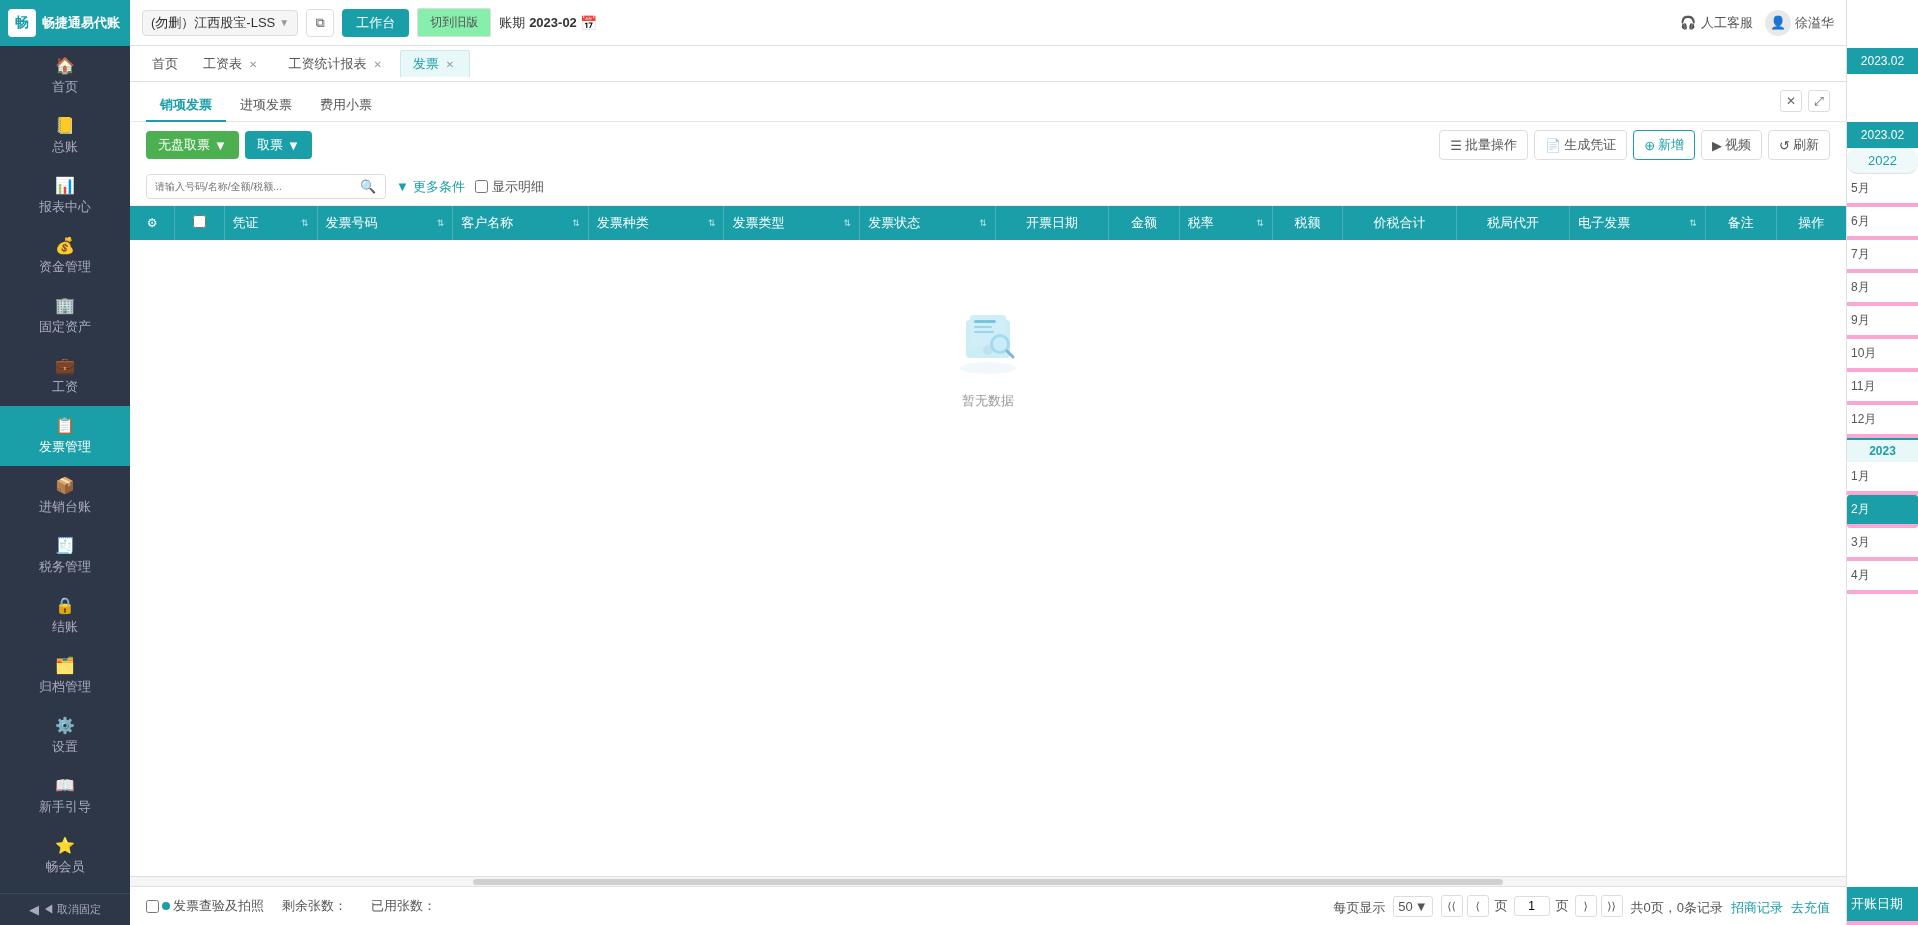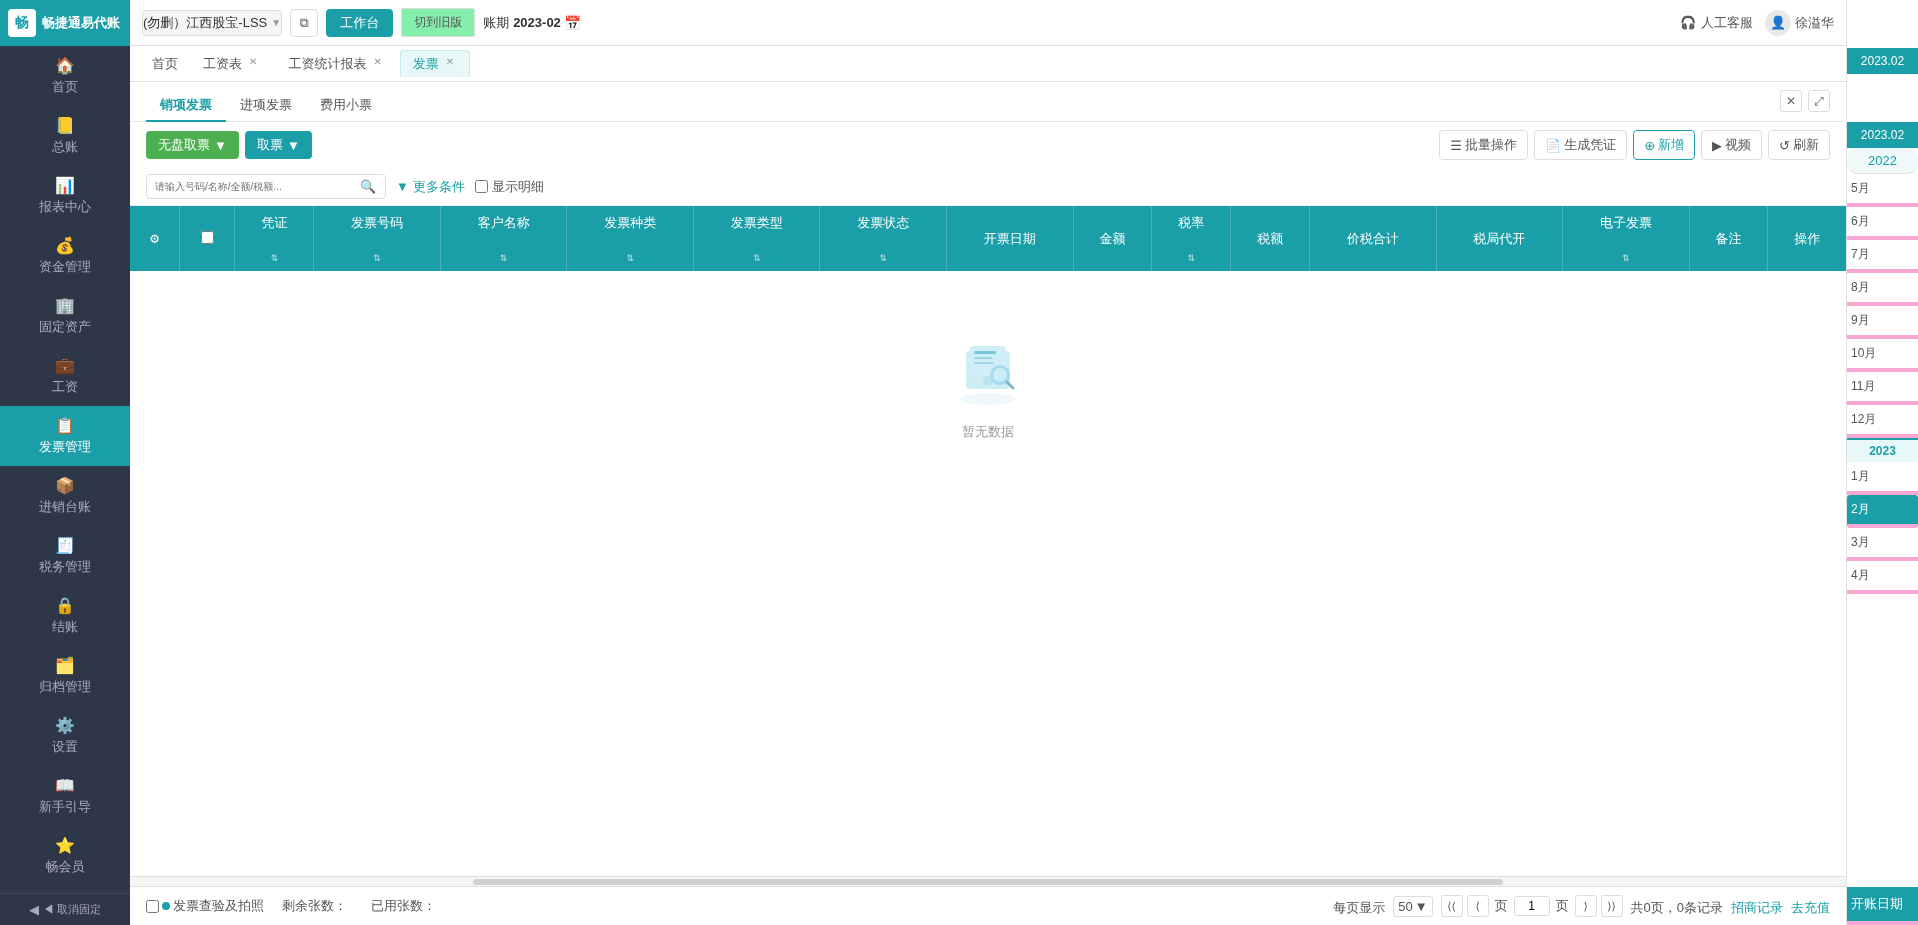--- a/index.html
+++ b/index.html
@@ -82,21 +82,21 @@
       border-bottom: 1px solid #e0e0e0;
       gap: 8px;
       flex-shrink: 0;
     }
     .header-company {
       display: flex;
       align-items: center;
       background: #f5f5f5;
       border: 1px solid #ddd;
       border-radius: 4px;
-      padding: 3px 0;
+      padding: 3px 8px;
       gap: 4px;
       cursor: pointer;
       font-size: 12px;
       color: #333;
     }
     .header-company .arrow { color: #999; font-size: 10px; }
     .header-copy-btn {
       width: 28px; height: 28px;
       border: 1px solid #ddd;
       border-radius: 4px;
@@ -168,20 +168,21 @@
       height: 36px;
       display: flex;
       align-items: center;
       padding: 0 12px;
       border-bottom: 1px solid #e0e0e0;
       gap: 2px;
       flex-shrink: 0;
     }
     .tab-item {
       display: flex;
+      align-items: center;
       gap: 4px;
       padding: 4px 12px;
       cursor: pointer;
       color: #555;
       font-size: 13px;
       border-radius: 3px 3px 0 0;
       border: 1px solid transparent;
       border-bottom: none;
       position: relative;
     }
@@ -366,21 +367,21 @@
     }
     .data-table thead th {
       padding: 8px 8px;
       font-weight: normal;
       font-size: 12px;
       border-right: 1px solid rgba(255,255,255,0.2);
       white-space: nowrap;
       text-align: center;
     }
     .data-table thead th:last-child { border-right: none; }
-    .th-sort { display: flex; align-items: center; justify-content: flex-end; gap: 21px; flex-direction: column; }
+    .th-sort { display: flex; align-items: center; justify-content: space-between; gap: 6px; }
     .sort-icon { font-size: 9px; opacity: 0.7; }
 
     
     .empty-state {
       flex: 1;
       display: flex;
       flex-direction: column;
       align-items: center;
       justify-content: center;
       padding: 60px 0;

